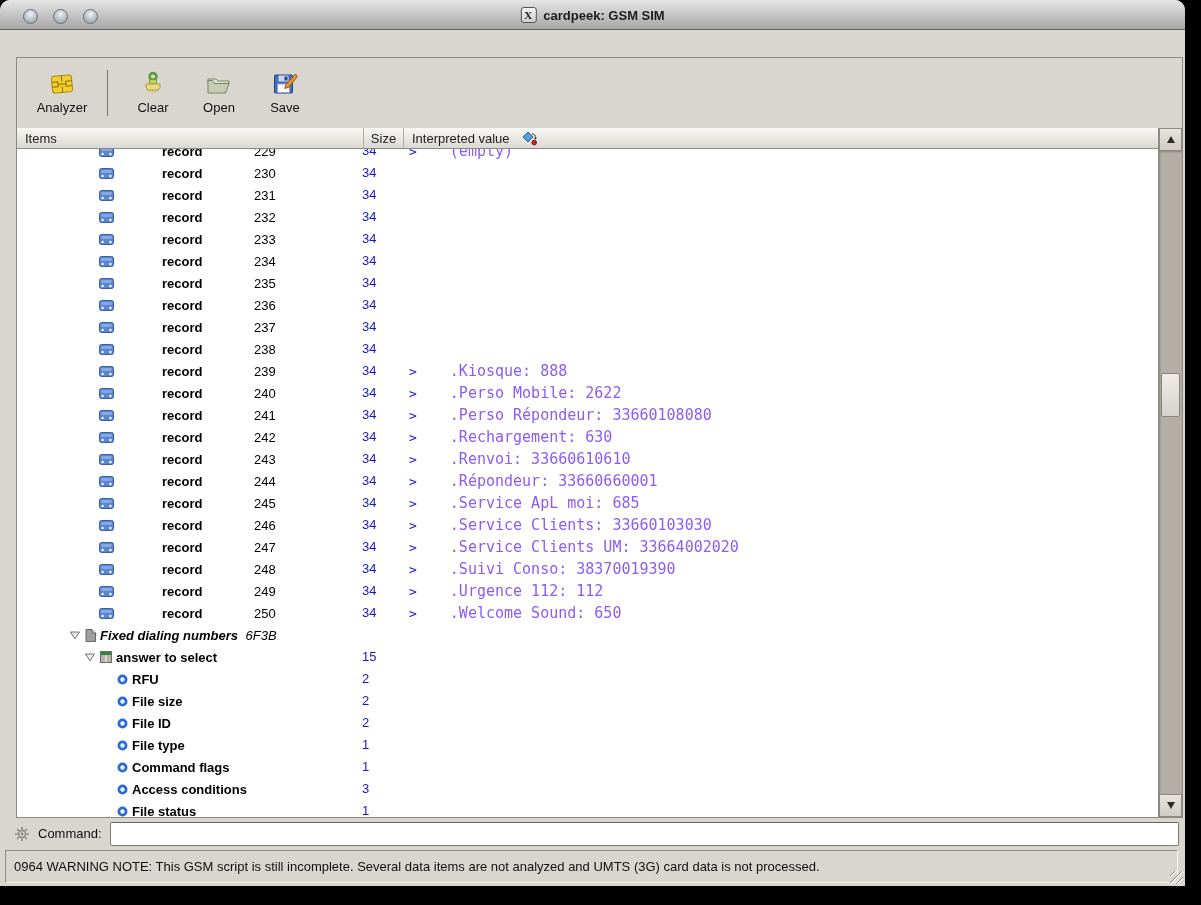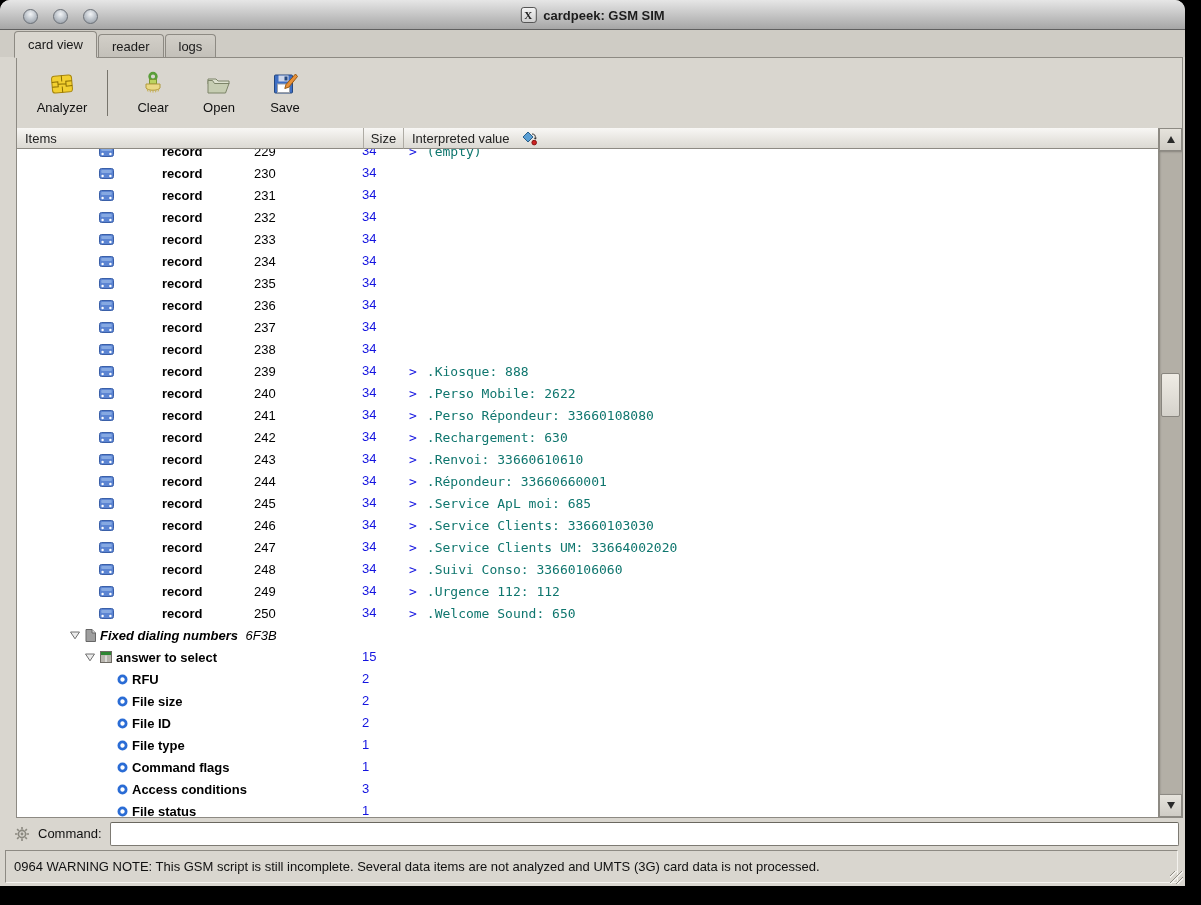--- a/index.html
+++ b/index.html
@@ -90,21 +90,21 @@
   .nicon { display:flex; align-items:center; }
   .expander { display:flex; align-items:center; }
   .lbl { font-weight:bold; white-space:pre; }
   .sfx { font-weight:normal; white-space:pre; }
   .cell-size {
     position:absolute; left:345px; top:0; line-height:22px;
     color:var(--blue); font-size:13px;
   }
   .cell-val { position:absolute; left:392px; top:0; height:22px; display:flex; align-items:center; gap:10px; }
   .gt { color:var(--blue); font-family:"DejaVu Sans Mono", monospace; font-size:13px; }
-  .mono { font-family:"DejaVu Sans Mono", monospace; font-size:13px; color:#0f766e; white-space:pre; }
+  .mono { font-family:"DejaVu Sans Mono", monospace; font-size:15px; color:#8b5cf6; white-space:pre;margin-left:23px; }
   
   .vscroll { width:24px; display:flex; flex-direction:column; background:#b3afa6; border-left:1px solid #8d8a83; }
   .sb-btn {
     height:23px; background:linear-gradient(#e6e3dc,#cfccc5);
     border:1px solid #8d8a83; display:flex; align-items:center; justify-content:center;
   }
   .arr-up { width:0; height:0; border-left:4px solid transparent; border-right:4px solid transparent; border-bottom:7px solid #2a2a2a; }
   .arr-down { width:0; height:0; border-left:4px solid transparent; border-right:4px solid transparent; border-top:7px solid #2a2a2a; }
   .sb-track { flex:1; position:relative; box-shadow:inset 1px 1px 2px rgba(0,0,0,.25); }
   .sb-thumb {
@@ -145,31 +145,20 @@
       <span class="tl"></span>
       <span class="tl"></span>
       <span class="tl"></span>
     </div>
     <div class="title-wrap">
       <span class="xicon">X</span>
       <span class="title-text">cardpeek: GSM SIM</span>
     </div>
   </div>
 
-  <div class="tabbar" id="tab-bar">
-      <div class="tab active">
-        <span>card view</span>
-      </div>
-      <div class="tab">
-        <span>reader</span>
-      </div>
-      <div class="tab">
-        <span>logs</span>
-      </div>
-    </div>
 
   <div class="page-frame">
     <div class="toolbar">
       <div id="tb-left" style="display:flex;align-items:center;">
           <div class="tbtn">
             <div class="ticon">
               <svg width="26" height="26" viewBox="0 0 26 26">
                 <g transform="rotate(-5 13 13)">
                   <rect x="3" y="4.5" width="20" height="17" rx="3" fill="#f2cf30" stroke="#a8860a"></rect>
                   <g stroke="#8a6d00" fill="none">
@@ -573,21 +562,21 @@
                     <circle cx="3.6" cy="8" r="1.2" fill="#fff"></circle>
                     <circle cx="11.4" cy="8" r="1.2" fill="#fff"></circle>
                   </svg>
                 </span>
                 <span class="lbl">record</span>
                 <span class="sfx">&nbsp;248</span>
               </div>
               <span class="cell-size">34</span>
               <span class="cell-val">
                 <span class="gt">&gt;</span>
-                <span class="mono">.Suivi Conso: 33660106060</span>
+                <span class="mono">.Suivi Conso: 38370019390</span>
               </span>
             </div>
             <div class="row record">
               <div class="twig">
                 <span class="nicon">
                   <svg width="15" height="11" viewBox="0 0 15 11">
                     <rect x="0.5" y="0.5" width="14" height="10" rx="2" fill="#5b84d2" stroke="#3a5fa8"></rect>
                     <rect x="2.2" y="2" width="10.6" height="3" rx="1" fill="#86a9e2"></rect>
                     <circle cx="3.6" cy="8" r="1.2" fill="#fff"></circle>
                     <circle cx="11.4" cy="8" r="1.2" fill="#fff"></circle>

